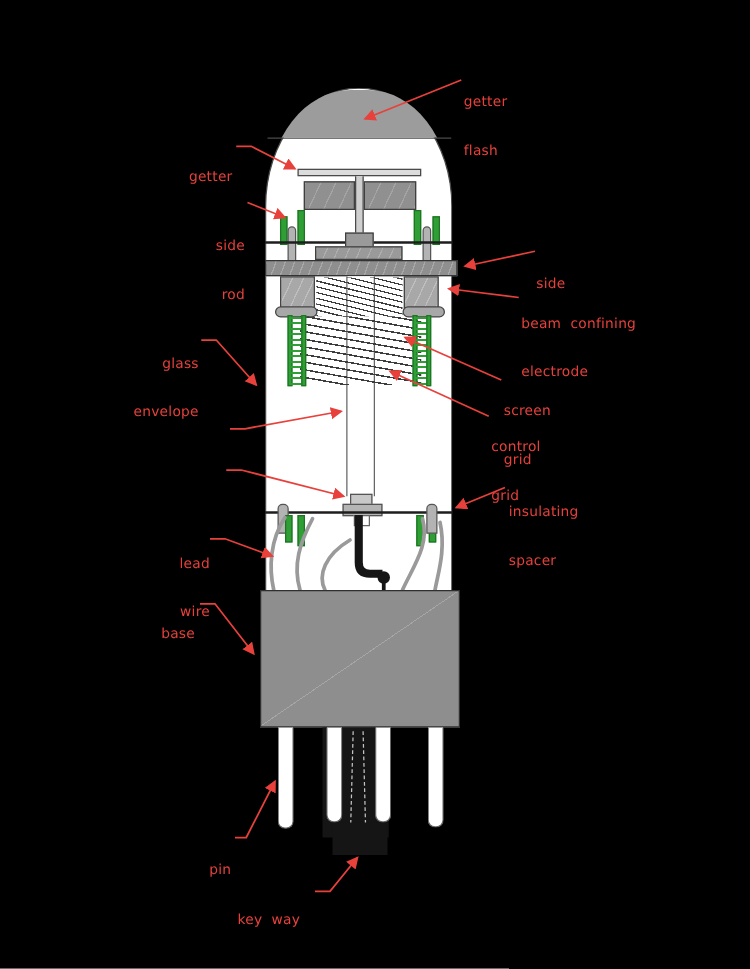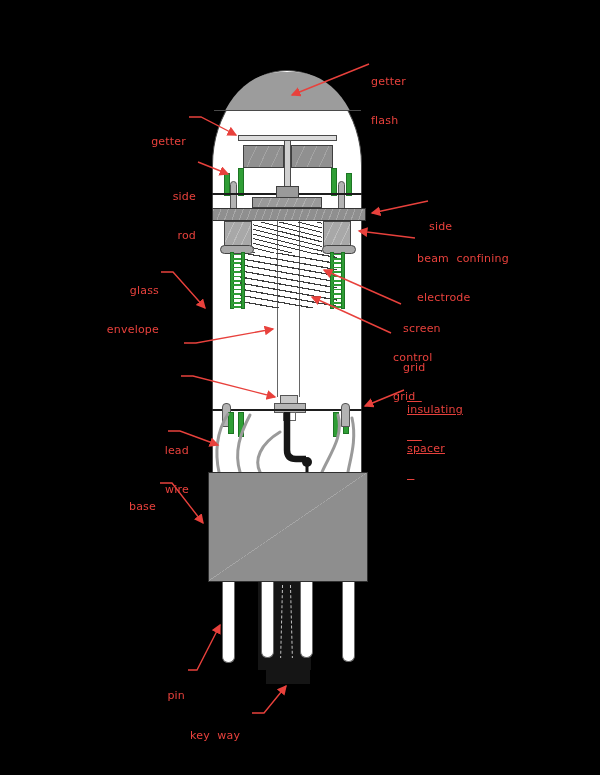--- a/index.html
+++ b/index.html
@@ -69,22 +69,22 @@
   .lbl-getter-flash{left:371px;top:49px;}
   .lbl-getter{right:414px;top:109px;}
   .lbl-side-rod{right:404px;top:164px;}
   .lbl-plate{left:429px;top:194px;}
   .lbl-beam{left:417px;top:226px;}
   .lbl-screen-grid{left:403px;top:296px;}
   .lbl-control-grid{left:393px;top:325px;}
   .lbl-glass-envelope{right:441px;top:258px;}
   .lbl-cathode{right:421px;top:335px;}
   .lbl-filiment{right:421px;top:368px;}
-  .lbl-insulating{left:407px;top:377px;text-decoration:underline;}
-  .lbl-lead-wire{right:411px;top:418px;margin-left:46px;}
+  .lbl-insulating{left:407px;top:377px;}
+  .lbl-lead-wire{right:432px;top:418px;margin-left:46px;}
   .lbl-base{right:444px;top:474px;}
   .lbl-pin{right:415px;top:663px;}
   .lbl-key-way{left:190px;top:703px;}
 
   svg.overlay{position:absolute;left:0;top:0;pointer-events:none;}
   .arrow{fill:none;stroke:#e8413c;stroke-width:1.4px;}
 </style>
 </head>
 <body>
 

